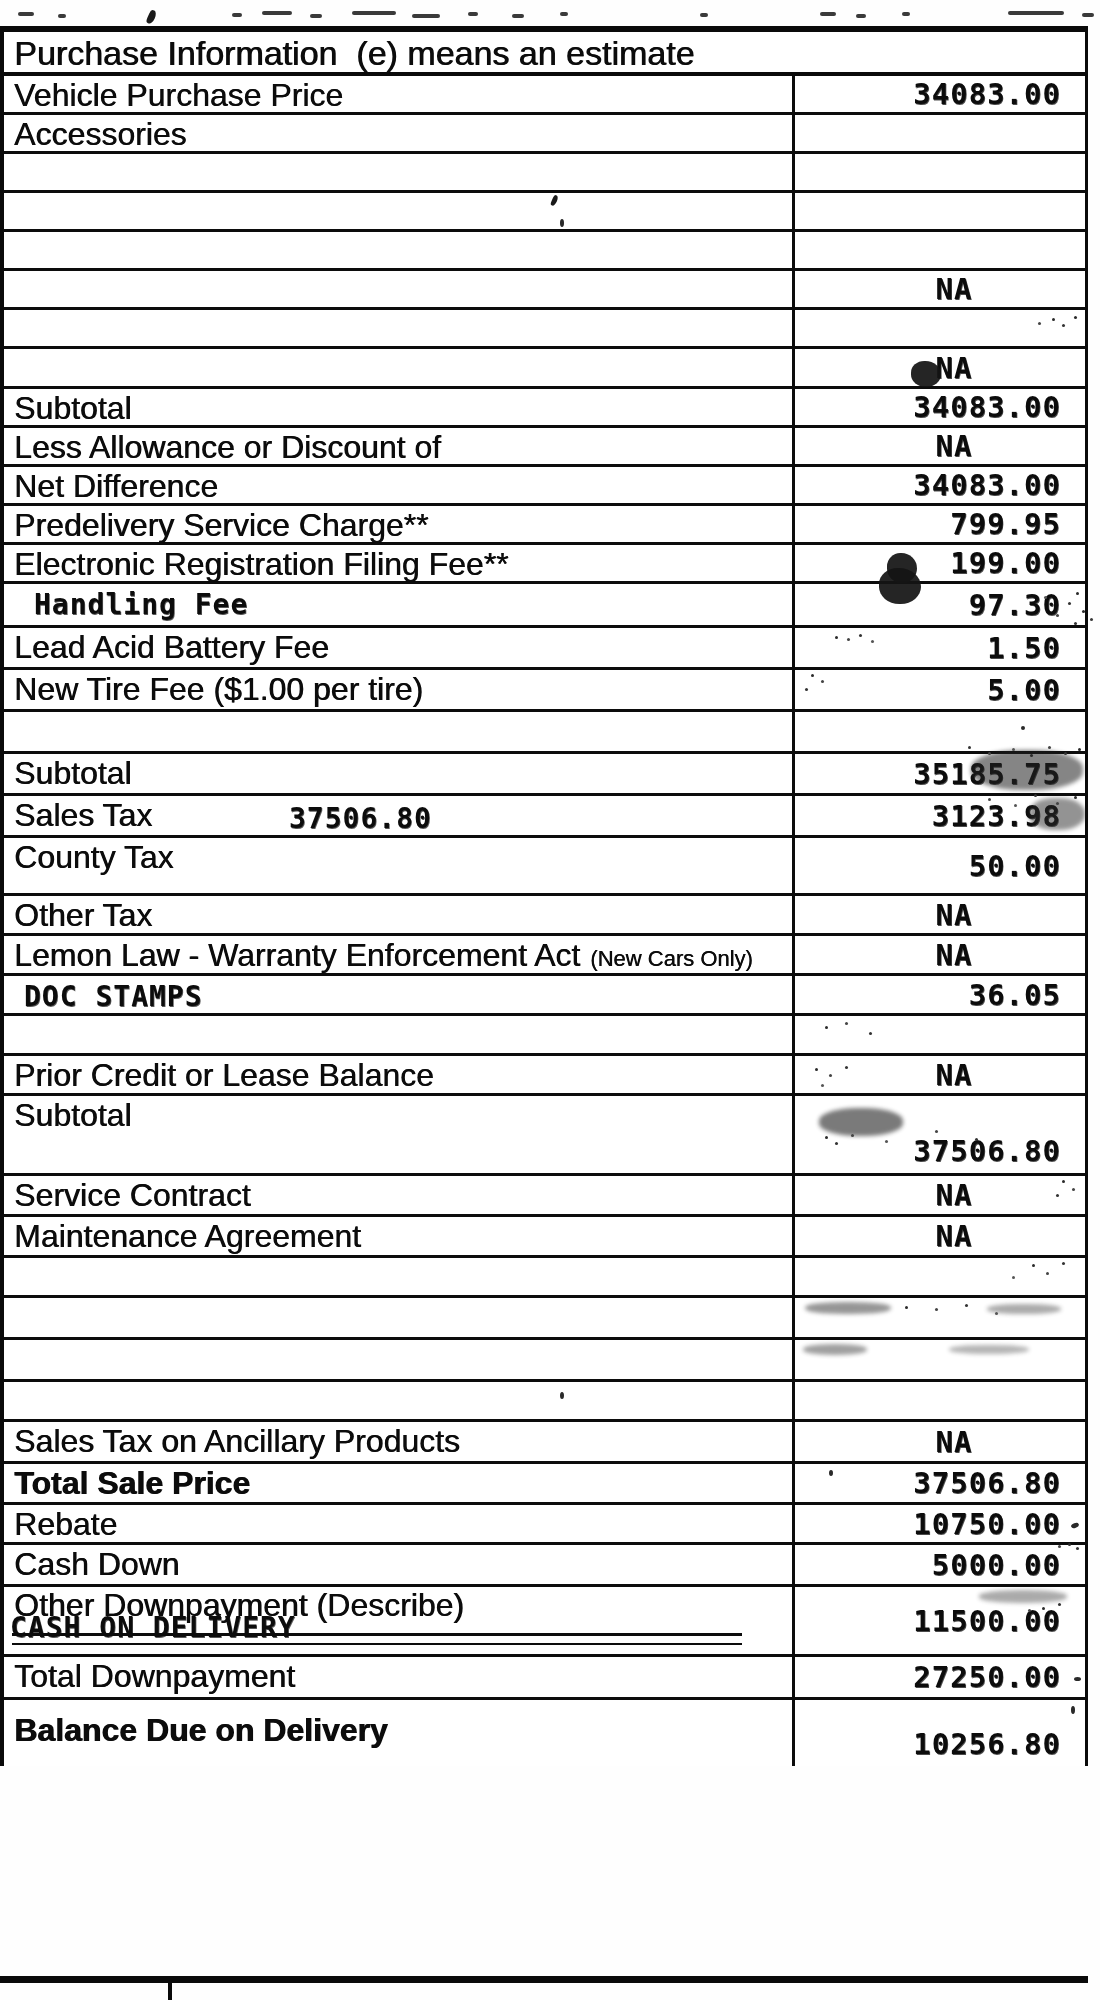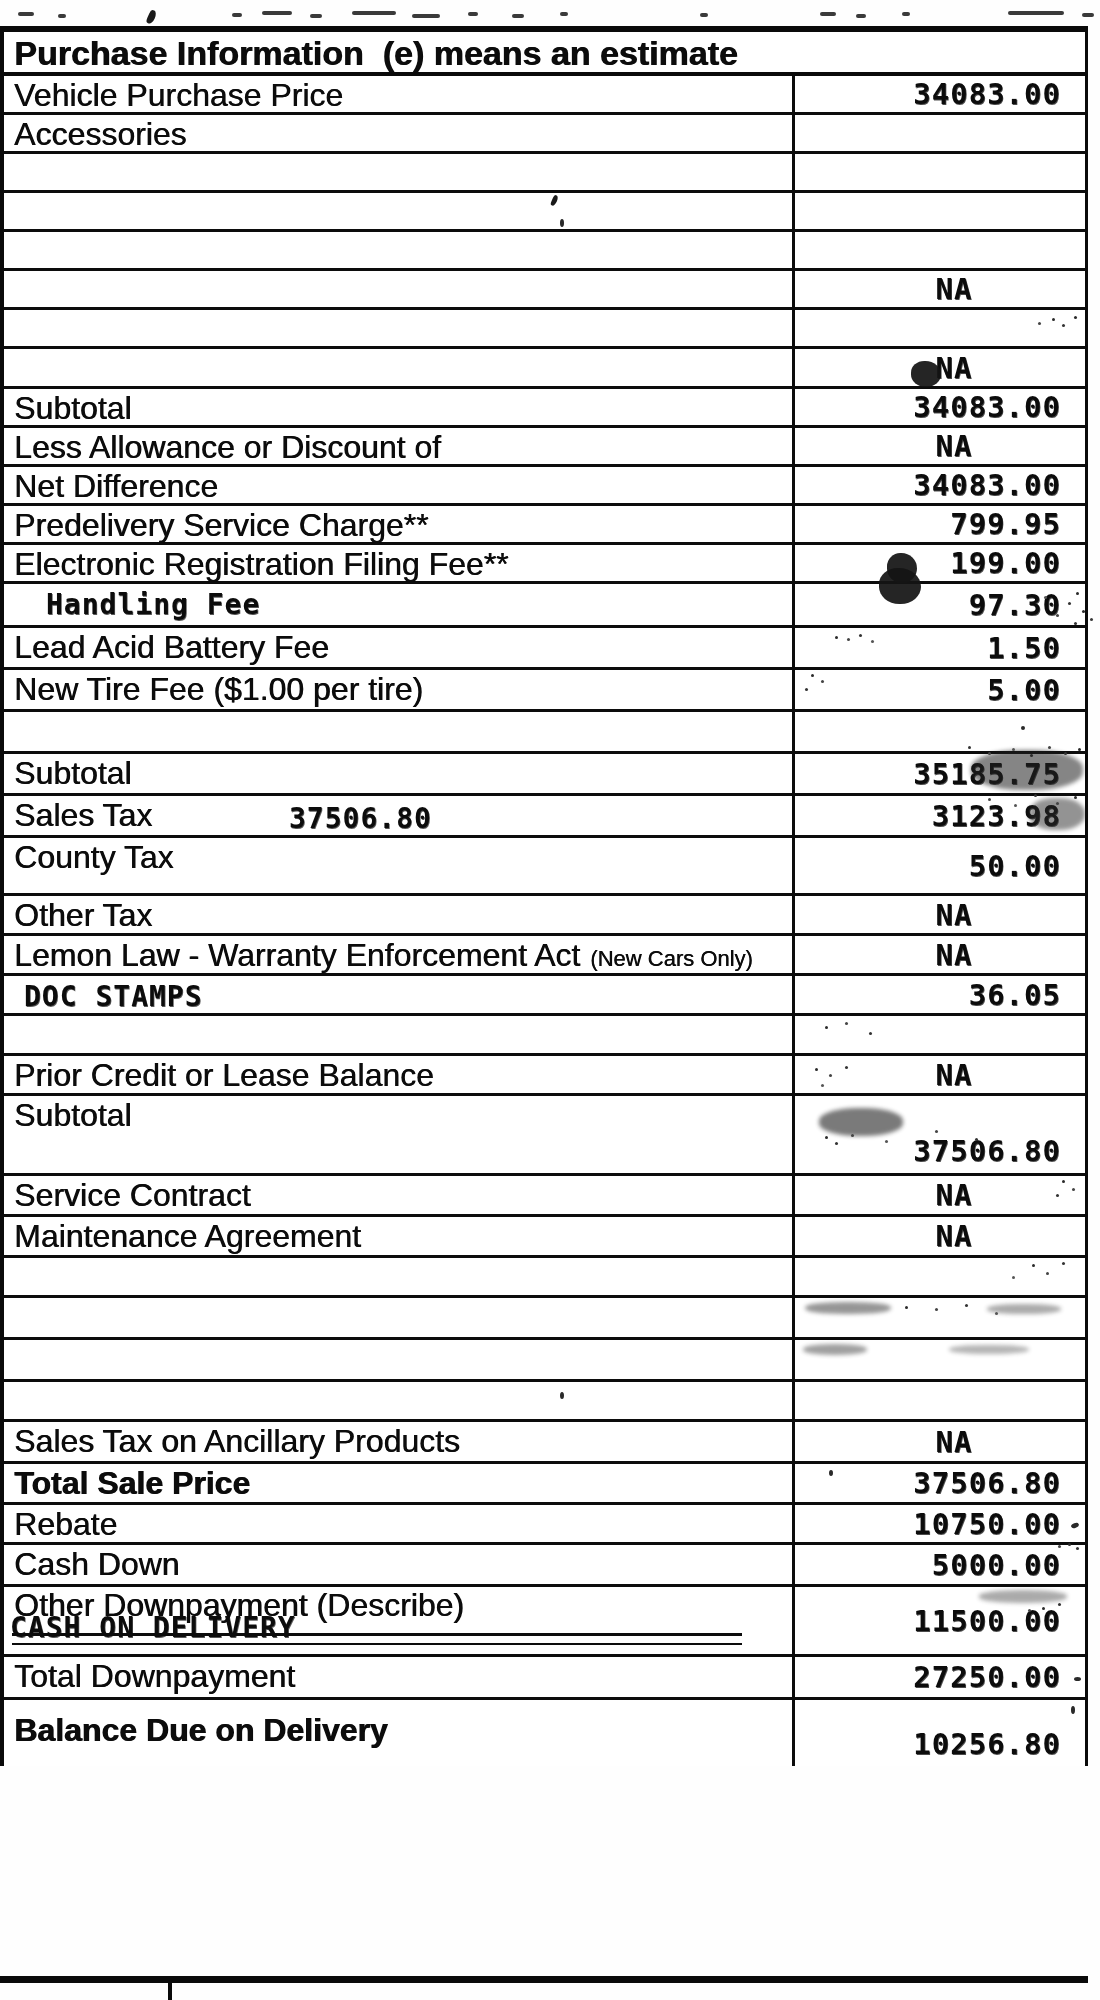--- a/index.html
+++ b/index.html
@@ -22,21 +22,21 @@
   .lbl{flex:1 1 auto;position:relative;font-size:32px;line-height:36px;
        padding:1px 12px 0 10px;text-shadow:0.6px 0 0 currentColor;overflow:visible;}
   .val{flex:0 0 293px;border-left:3px solid #0c0c0c;position:relative;
        box-sizing:border-box;display:flex;align-items:center;justify-content:flex-end;
        padding-right:24px;font-family:"DejaVu Sans Mono",monospace;font-weight:700;
        font-size:29px;letter-spacing:1px;
        text-shadow:0.7px 0.7px 0 rgba(15,15,15,.75);overflow:visible;}
   .na .val{justify-content:center;padding-right:0;padding-left:28px;}
 
   .title-row{border-bottom:4px solid #0a0a0a;}
-  .title-row .t{font-weight:bold;font-size:34px;line-height:38px;
+  .title-row .t{font-weight:normal;font-size:34px;line-height:38px;
        padding:2px 0 0 10px;white-space:pre;text-shadow:0.8px 0 0 currentColor;}
 
   .bold .lbl{font-weight:bold;text-shadow:0.9px 0 0 currentColor;}
   .dotmx{font-family:"DejaVu Sans Mono",monospace;font-weight:700;font-size:28px;
          letter-spacing:1px;text-shadow:0.7px 0.7px 0 rgba(15,15,15,.7);}
   .note .lbl{font-size:31px;line-height:37px;text-align:justify;
              padding:2px 8px 0 10px;text-shadow:0.5px 0 0 currentColor;}
   .vbottom .val{align-items:flex-end;padding-bottom:5px;}
   .suffix{font-size:22px;margin-left:10px;text-shadow:0.4px 0 0 currentColor;}
   .taxamt{position:absolute;left:285px;top:5px;}
@@ -191,21 +191,21 @@
     <div class="r" style="height:39px">
       <div class="lbl"><span>Electronic Registration Filing Fee**</span></div>
       <div class="val">
         <i class="blob" style="left:92px;top:8px;width:30px;height:30px"></i>
         <span>199.00</span>
       </div>
     </div>
 
     <div class="r" style="height:44px">
       <div class="lbl">
-        <span class="dotmx" style="margin-left:32px">Handling Fee</span>
+        <span class="dotmx" style="margin-left:20px">Handling Fee</span>
       </div>
       <div class="val">
         <i class="blob" style="left:84px;top:-16px;width:42px;height:36px"></i>
         <i class="speck" style="right:6px;top:8px;box-shadow:-8px 10px 0 #333,-20px 22px 0 #444,6px 18px 0 #2a2a2a,-32px 4px 0 #555,-2px 30px 0 #333,14px 26px 0 #3a3a3a"></i>
         <span>97.30</span>
       </div>
     </div>
 
 
     <div class="r" style="height:42px">

